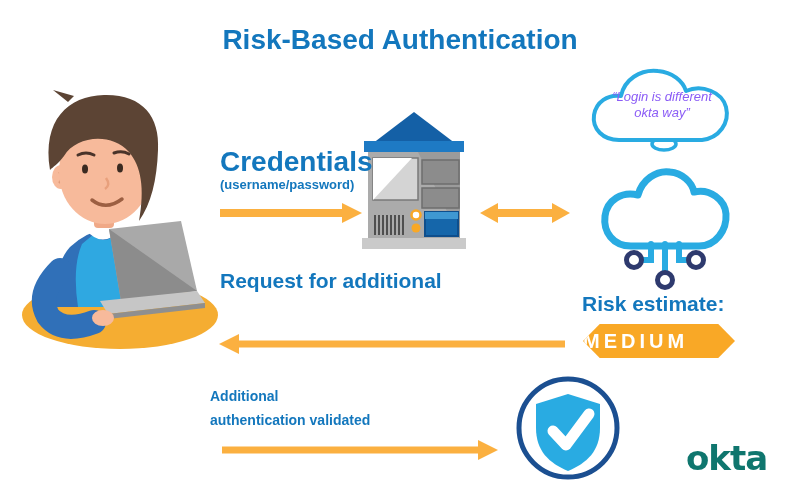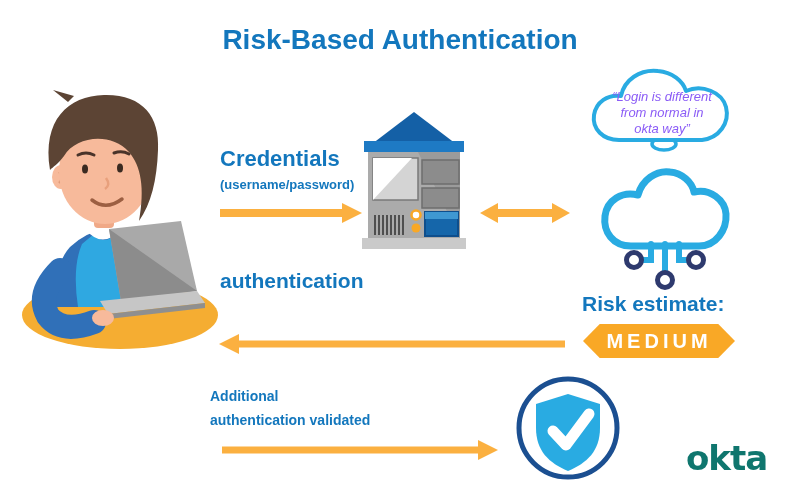--- a/index.html
+++ b/index.html
@@ -6,30 +6,30 @@
   #stage{
     position:relative;width:800px;height:504px;background:#ffffff;
     overflow:hidden;font-family:"Liberation Sans",sans-serif;
   }
   .abs{position:absolute;}
   .title{
     left:0;top:24px;width:800px;text-align:center;
     font-size:28px;font-weight:700;color:#1377BD;letter-spacing:0;
   }
   .lbl{color:#1377BD;font-weight:700;}
-  .credentials{left:220px;top:146px;font-size:22px;}
+  .credentials{left:220px;top:146px;font-size:28px;}
   .credentials-sub{left:220px;top:177px;font-size:13px;text-align:right;}
   .request{left:220px;top:269px;font-size:21px;line-height:24px;}
   .validated{left:210px;top:384px;font-size:14px;line-height:24px;}
   .risk-estimate{left:582px;top:292px;font-size:21px;}
   .badge{
     left:583px;top:324px;width:152px;height:34px;background:#F9A826;
     clip-path:polygon(0% 50%,11% 0%,89% 0%,100% 50%,89% 100%,11% 100%);
     color:#ffffff;font-size:20px;font-weight:700;letter-spacing:4px;
-    text-align:center;line-height:34px;
+    line-height:34px;
   }
   .speech-text{
     left:592px;top:89px;width:140px;text-align:center;
     font-style:italic;font-size:13px;line-height:16px;color:#8b5cf6;font-weight:400;
   }
   .speech-text span{display:block;}
   .okta{
     left:686px;top:438px;font-family:"DejaVu Sans",sans-serif;
     font-size:34px;font-weight:700;color:#0f766e;letter-spacing:-1px;
   }
@@ -93,39 +93,38 @@
     <rect x="63" y="100" width="33" height="7" fill="#3F98D2"></rect>
     <rect x="0" y="126" width="104" height="11" fill="#CACACA"></rect>
   </svg>
 
   <svg class="abs" style="left:586px;top:60px;" width="172" height="92" viewBox="0 0 172 92">
     <ellipse cx="78" cy="84" rx="12" ry="6" fill="#ffffff" stroke="#29ABE2" stroke-width="3.5"></ellipse>
     <path d="M 33,80 C 17,80 6,69 8,55 C 10,42 22,34 35,36 C 38,20 54,9 72,11 C 86,12 97,21 100,31 C 116,24 136,32 140,47 C 144,63 133,78 116,80 L 33,80 Z" fill="#ffffff" stroke="#29ABE2" stroke-width="4" stroke-linejoin="round"></path>
   </svg>
   <div class="abs speech-text">
     <span>“Login is different</span>
-    <span>from normal in</span>
     <span>okta way”</span>
   </div>
 
   <svg class="abs" style="left:598px;top:164px;" width="136" height="128" viewBox="0 0 136 128">
     <path d="M 33,82 C 15,82 5,68 7,52 C 9,36 24,27 40,31 C 44,16 58,6 72,8 C 84,9 94,18 96,28 C 112,24 127,36 128,50 C 129,66 118,82 101,82 L 33,82 Z" fill="none" stroke="#29ABE2" stroke-width="7" stroke-linejoin="round" stroke-linecap="round"></path>
     <path d="M 53,80 V 96 H 44" fill="none" stroke="#29ABE2" stroke-width="6" stroke-linecap="round"></path>
     <path d="M 67,80 V 108" fill="none" stroke="#29ABE2" stroke-width="6" stroke-linecap="round"></path>
     <path d="M 81,80 V 96 H 90" fill="none" stroke="#29ABE2" stroke-width="6" stroke-linecap="round"></path>
     <circle cx="36" cy="96" r="7.5" fill="#ffffff" stroke="#2E3A6E" stroke-width="5"></circle>
     <circle cx="67" cy="116" r="7.5" fill="#ffffff" stroke="#2E3A6E" stroke-width="5"></circle>
     <circle cx="98" cy="96" r="7.5" fill="#ffffff" stroke="#2E3A6E" stroke-width="5"></circle>
   </svg>
 
   <div class="abs lbl credentials">Credentials</div>
   <div class="abs lbl credentials-sub">(username/password)</div>
 
   <div class="abs lbl request">
-    <span class="line2">authentication</span>
+    <span class="line2">Request for additional</span>
   </div>
 
   <div class="abs lbl validated">
     <span class="line2">Additional</span>
     <span class="line2">authentication validated</span>
   </div>
 
   <div class="abs lbl risk-estimate">Risk estimate:</div>
   <div class="abs badge">MEDIUM</div>
 

